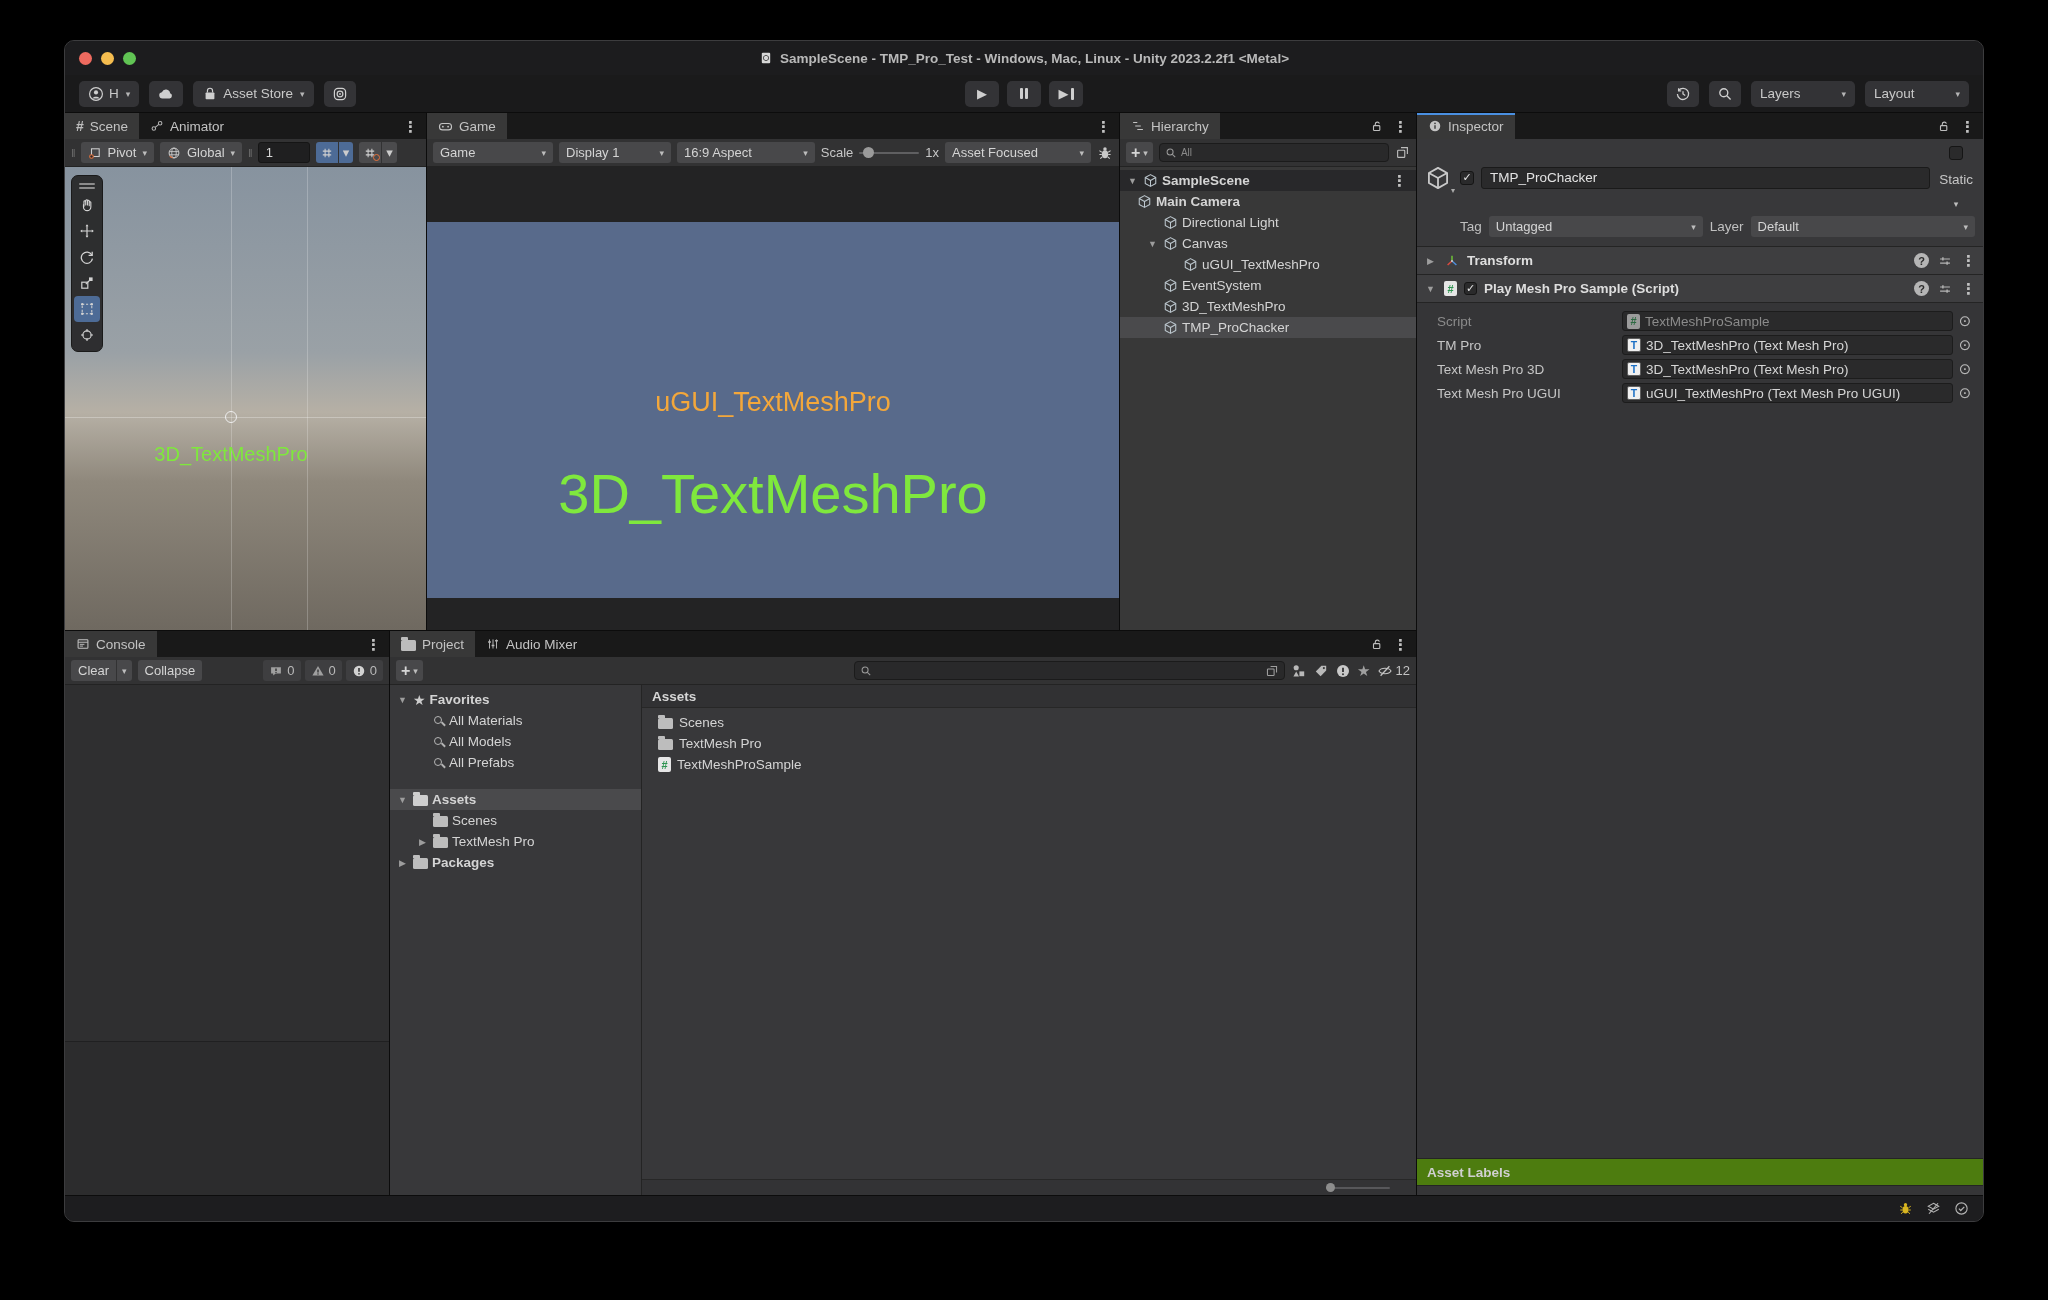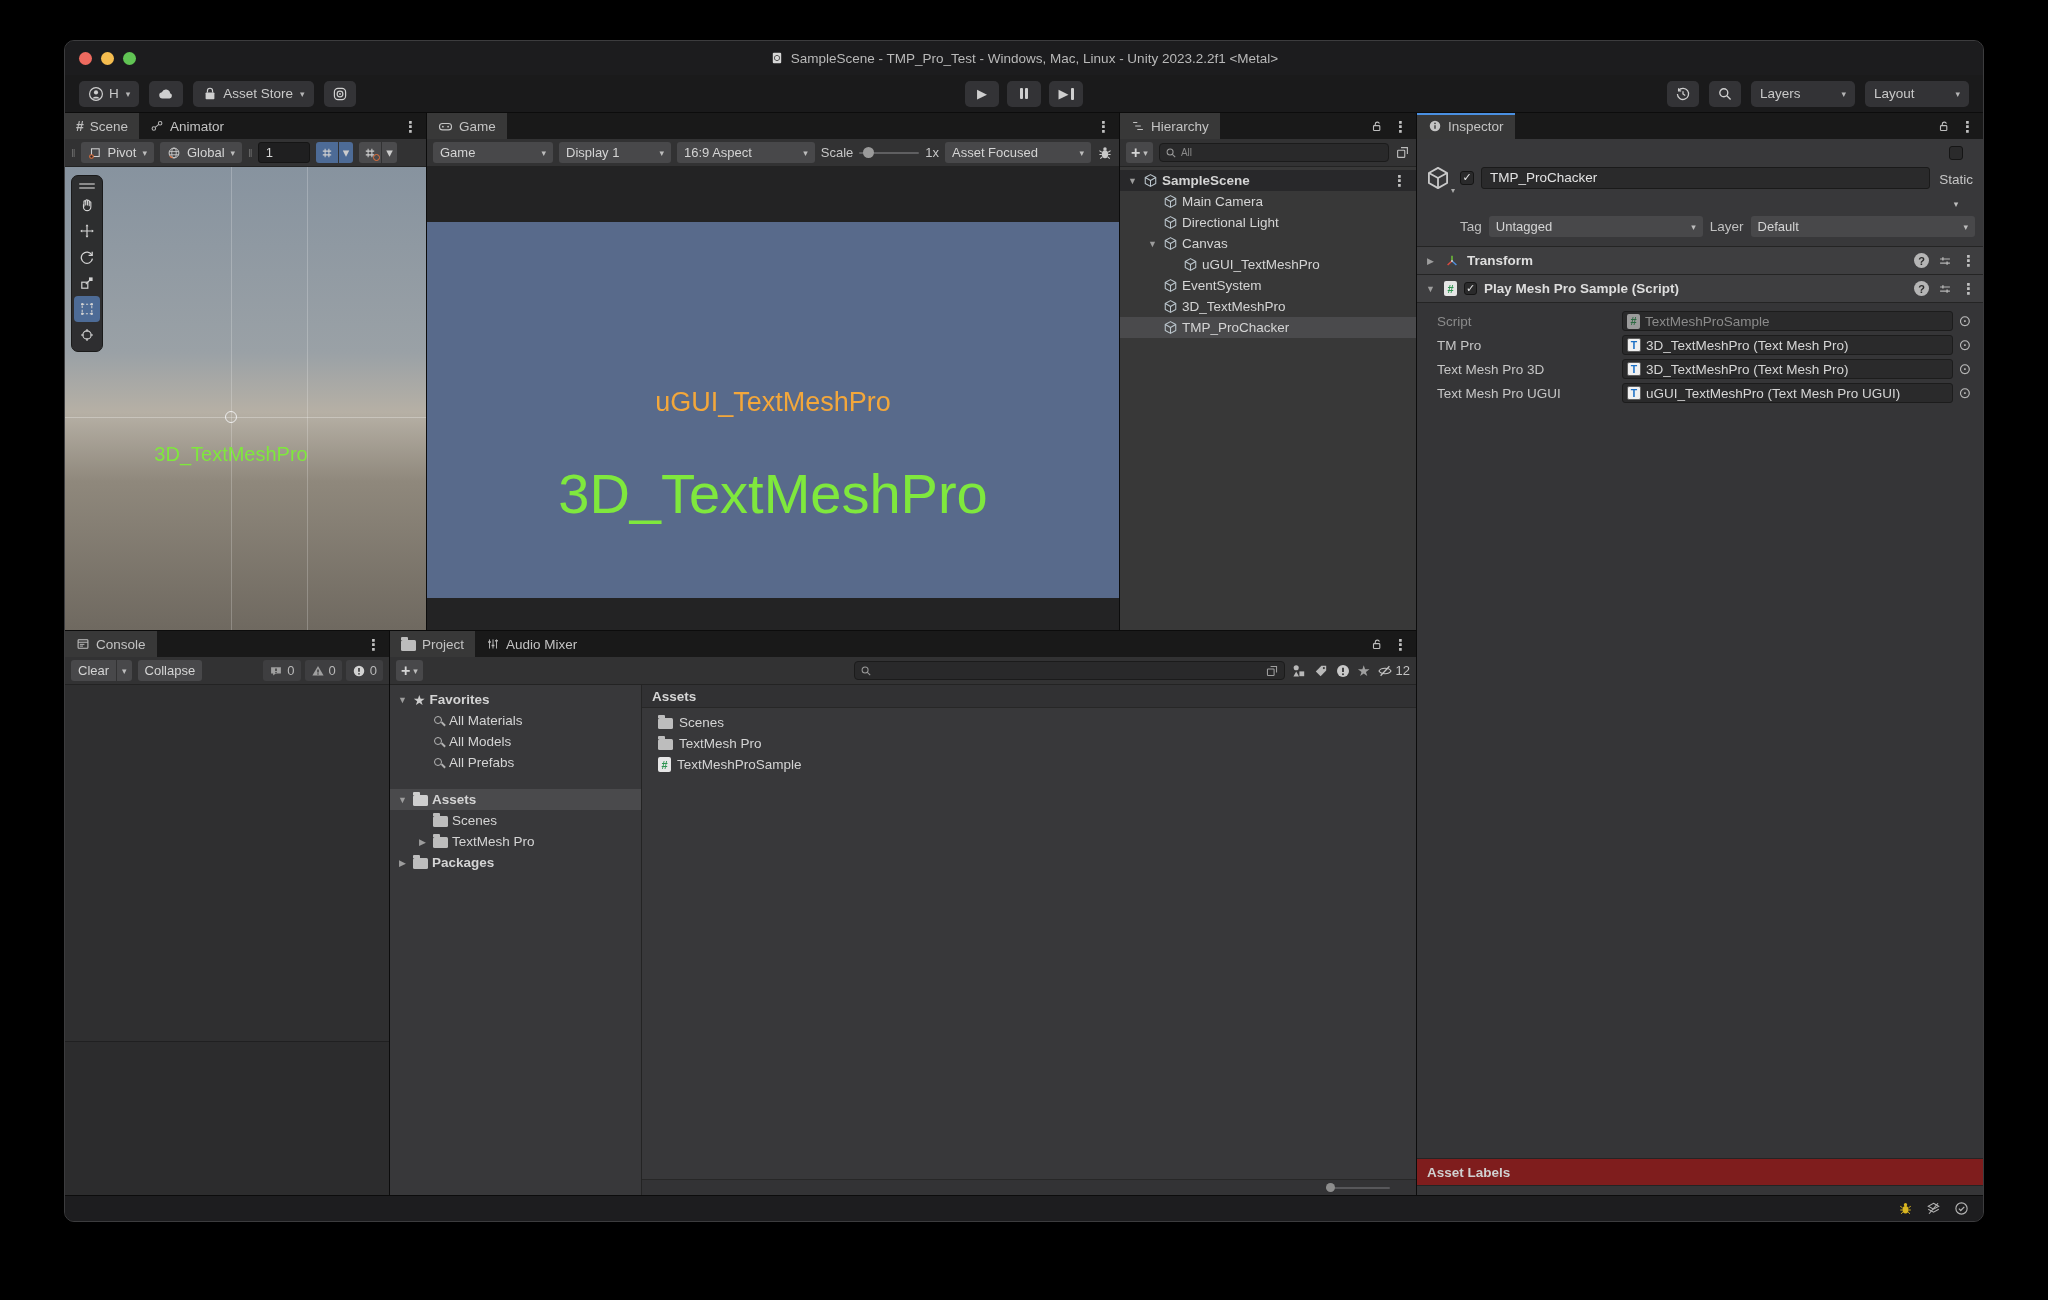--- a/index.html
+++ b/index.html
@@ -5,21 +5,21 @@
   html,body{margin:0;padding:0;background:#000;width:2048px;height:1300px;overflow:hidden;
     font-family:"Liberation Sans","DejaVu Sans",sans-serif;-webkit-font-smoothing:antialiased;}
   *{box-sizing:border-box;user-select:none;}
   .window{position:absolute;left:64px;top:40px;width:1920px;height:1182px;background:#1e1e1f;
     border-radius:10px;overflow:hidden;display:flex;flex-direction:column;border:1px solid #3c3c3e;}
   
   .titlebar{height:34px;background:#1c1c1e;display:flex;align-items:center;position:relative;flex:0 0 auto;}
   .traffic{display:flex;gap:9px;margin-left:14px;}
   .light{width:13px;height:13px;border-radius:50%;}
   .light.red{background:#ee6a5f;} .light.yellow{background:#f5bd4f;} .light.green{background:#61c454;}
-  .win-title{position:absolute;left:0;right:0;text-align:center;color:#b9b9b9;font-size:13.5px;font-weight:400;
+  .win-title{position:absolute;left:0;right:0;text-align:center;color:#b9b9b9;font-size:13.5px;font-weight:700;
     display:flex;justify-content:center;align-items:center;gap:7px;pointer-events:none;}
   
   .toolbar{height:38px;background:#1a1a1b;border-bottom:1px solid #0c0c0c;display:flex;align-items:center;
     padding:0 14px;position:relative;flex:0 0 auto;}
   .tbtn{background:#333336;border-radius:5px;height:26px;display:inline-flex;align-items:center;gap:5px;
     padding:0 9px;color:#c9c9c9;font-size:13.5px;margin-right:10px;}
   .tbtn .dd{font-size:9px;color:#b5b5b5;margin-left:2px;}
   .center-controls{position:absolute;left:50%;transform:translateX(-50%);display:flex;gap:8px;}
   .pbtn{width:34px;height:26px;background:#333336;border-radius:5px;display:flex;align-items:center;
     justify-content:center;color:#cfcfcf;font-size:13px;gap:2px;}
@@ -137,21 +137,21 @@
   .ins-field{flex:1;height:20px;background:#2a2a2b;border:1px solid #1c1c1c;border-radius:3px;display:flex;
     align-items:center;gap:5px;padding:0 4px;color:#d6d6d6;font-size:13.5px;min-width:0;}
   .ins-value{white-space:nowrap;overflow:hidden;text-overflow:ellipsis;}
   .picker{width:24px;text-align:center;color:#b8b8b8;font-size:15px;}
   .f-muted .ins-label,.f-muted .ins-value{color:#8b8b8b;}
   .f-muted .li-icon{opacity:.6;}
   .add-row{display:flex;justify-content:center;padding:15px 0;}
   .add-btn{width:262px;height:24px;background:#565659;border:1px solid #2b2b2b;border-radius:3px;color:#e4e4e4;
     font-size:13.5px;display:flex;align-items:center;justify-content:center;}
   .ins-spacer{flex:1;background:#353537;}
-  .asset-labels{height:27px;border-top:1px solid #242424;background:#7f1d1d;display:flex;align-items:center;
+  .asset-labels{height:27px;border-top:1px solid #242424;background:#4d7c0f;display:flex;align-items:center;
     padding:0 10px;font-size:13.5px;font-weight:700;color:#d0d0d0;}
   .ins-tail{height:10px;background:#353537;border-top:1px solid #242424;}
   
   .statusbar{height:26px;background:#1d1d1f;border-top:1px solid #0c0c0c;display:flex;align-items:center;
     justify-content:flex-end;gap:13px;padding-right:14px;flex:0 0 auto;}
   
   .li-icon{flex:0 0 auto;display:inline-flex;align-items:center;justify-content:center;}
   .mi-folder{width:15px;height:11px;background:#bdbdbd;border-radius:1.5px;position:relative;margin-top:2px;}
   .mi-folder::before{content:"";position:absolute;top:-3px;left:0;width:7px;height:3px;background:#bdbdbd;
     border-radius:1px 1px 0 0;}
@@ -601,21 +601,21 @@
           <div class="tree">
 
           <div class="h-row f-bold f-header" style="padding-left: 6px;">
                 <span class="arrow">▼</span>
                 <svg class="sym cube-ic">
                   <use href="#sym-cube"></use>
                 </svg>
                 <span class="h-label">SampleScene</span>
                 <span class="row-kebab kebab">⋮</span>
               </div>
-              <div class="h-row" style="padding-left: 26px;">
+              <div class="h-row" style=" font-weight: bold;">
                 <span class="arrow"></span>
                 <svg class="sym cube-ic">
                   <use href="#sym-cube"></use>
                 </svg>
                 <span class="h-label">Main Camera</span>
 
               </div>
               <div class="h-row" style="padding-left: 26px;">
                 <span class="arrow"></span>
                 <svg class="sym cube-ic">

